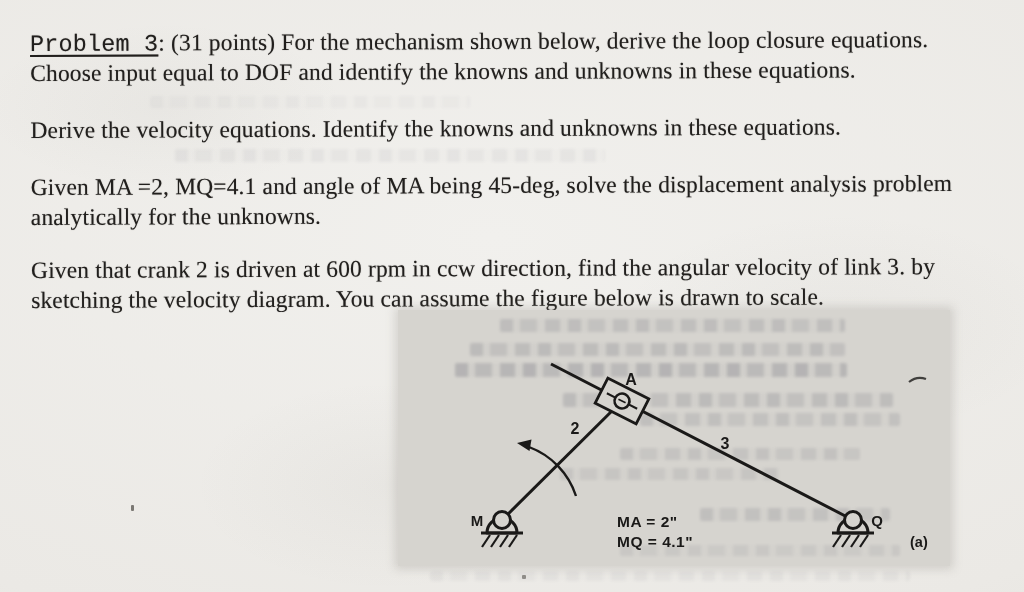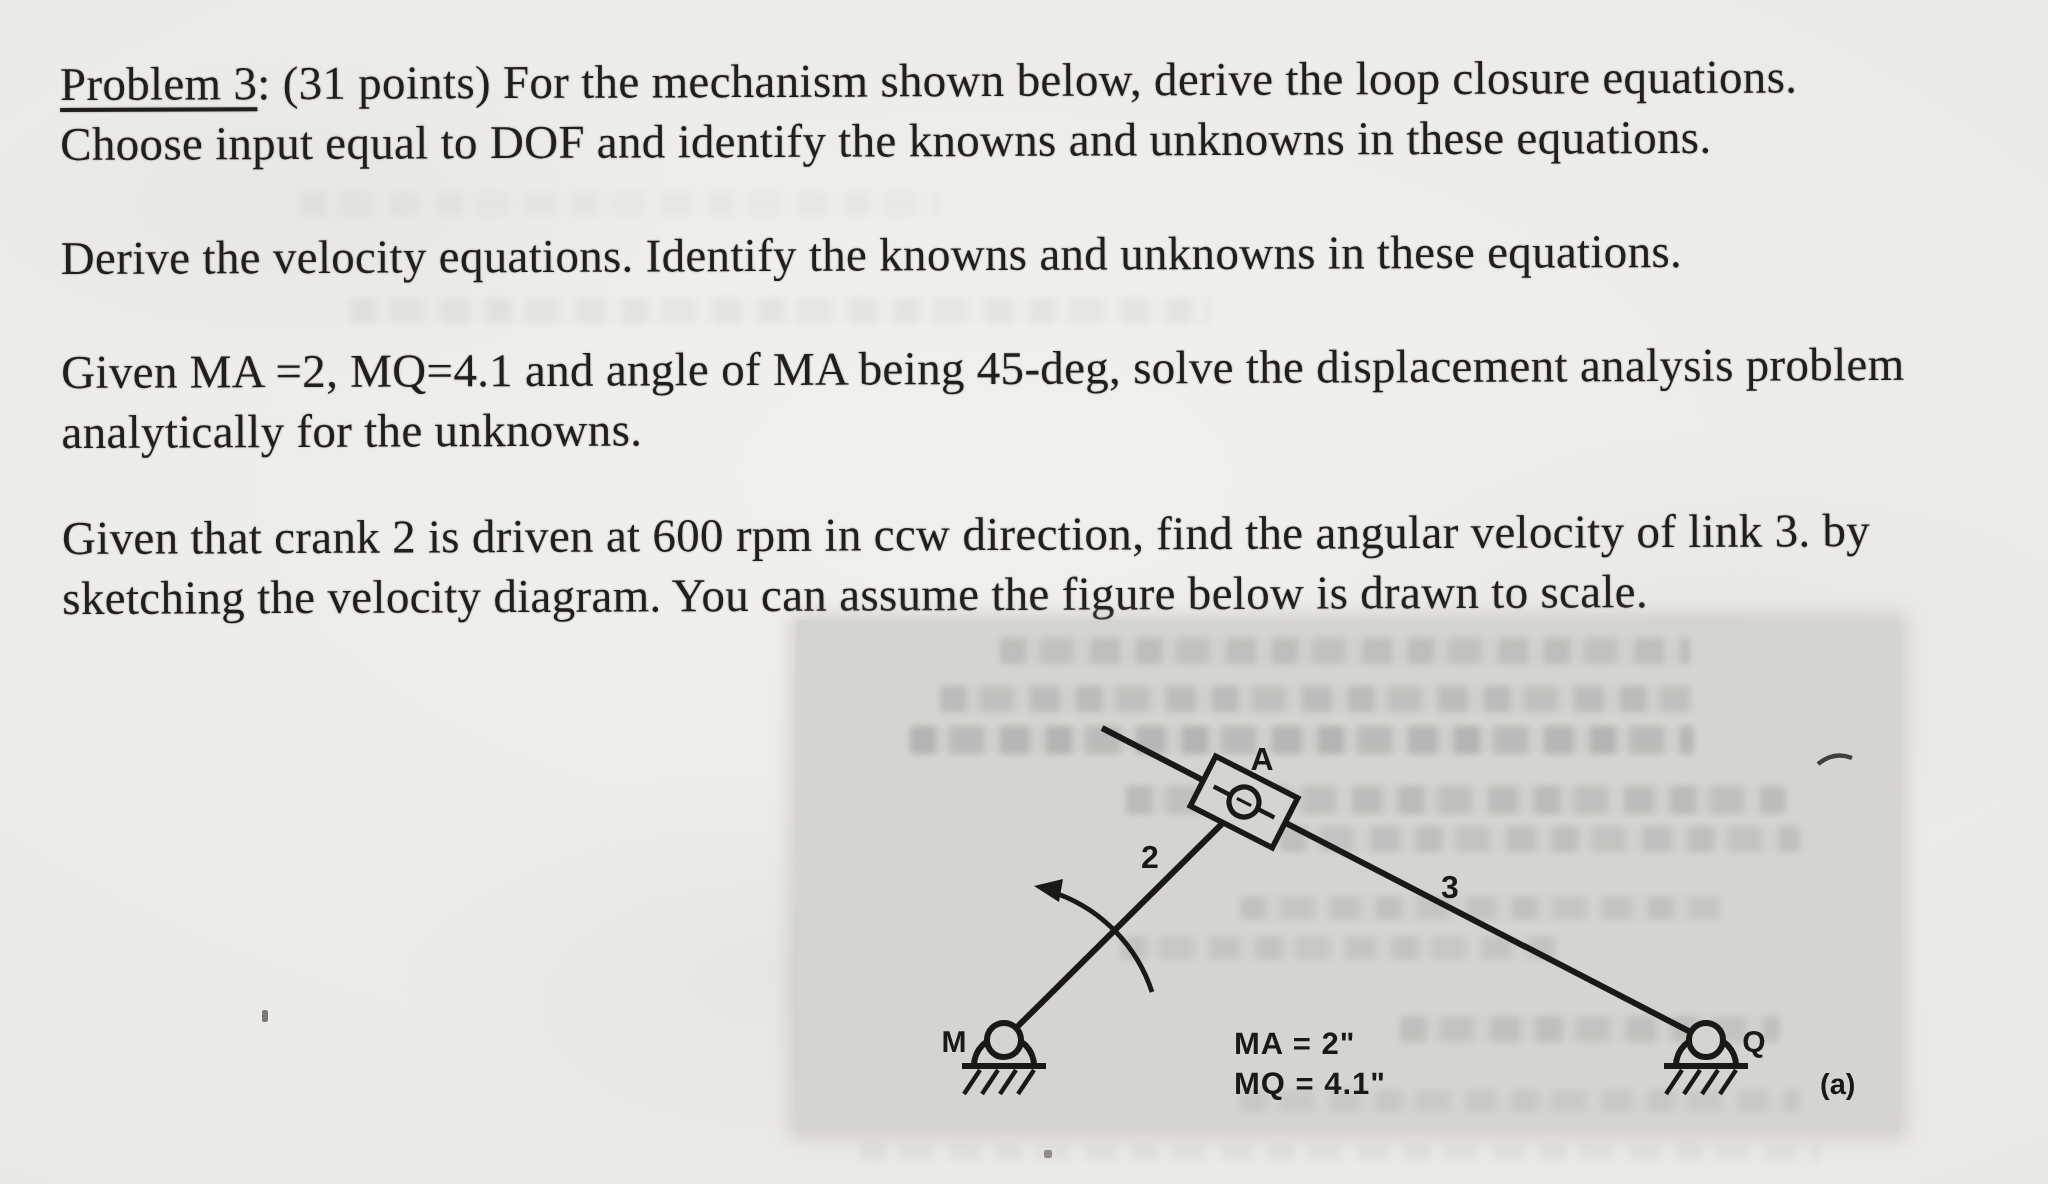--- a/index.html
+++ b/index.html
@@ -28,20 +28,21 @@
   .tline{
     position:absolute;left:30px;white-space:nowrap;
     font-size:23.5px;line-height:30px;color:#211f1d;
     text-shadow:0 0 1px rgba(40,38,34,0.45);
     letter-spacing:0.15px;
   }
   .u{
     text-decoration:underline;
     text-decoration-thickness:2px;
     text-underline-offset:3.5px;
+    font-family:Liberation Mono, monospace;
   }
   .figure-panel{
     position:absolute;left:398px;top:310px;width:552px;height:256px;
     background:#d6d4cf;
     box-shadow:0 0 9px 3px rgba(140,138,131,0.28);
   }
   .figure-panel svg{position:absolute;left:0;top:0;}
   .fig-ink{stroke:#1a1918;fill:none;}
   .fig-fill{fill:#1a1918;stroke:none;}
   .fig-bg{fill:#d6d4cf;}

